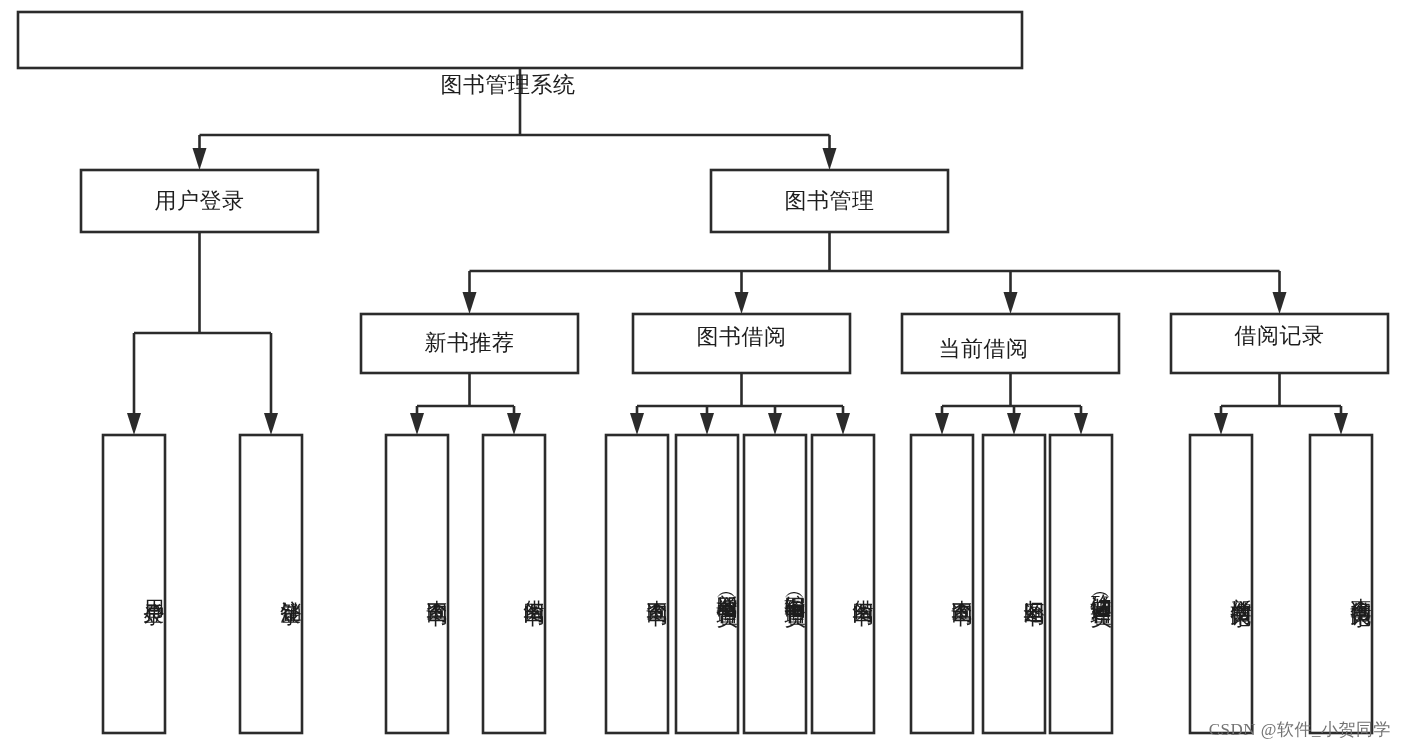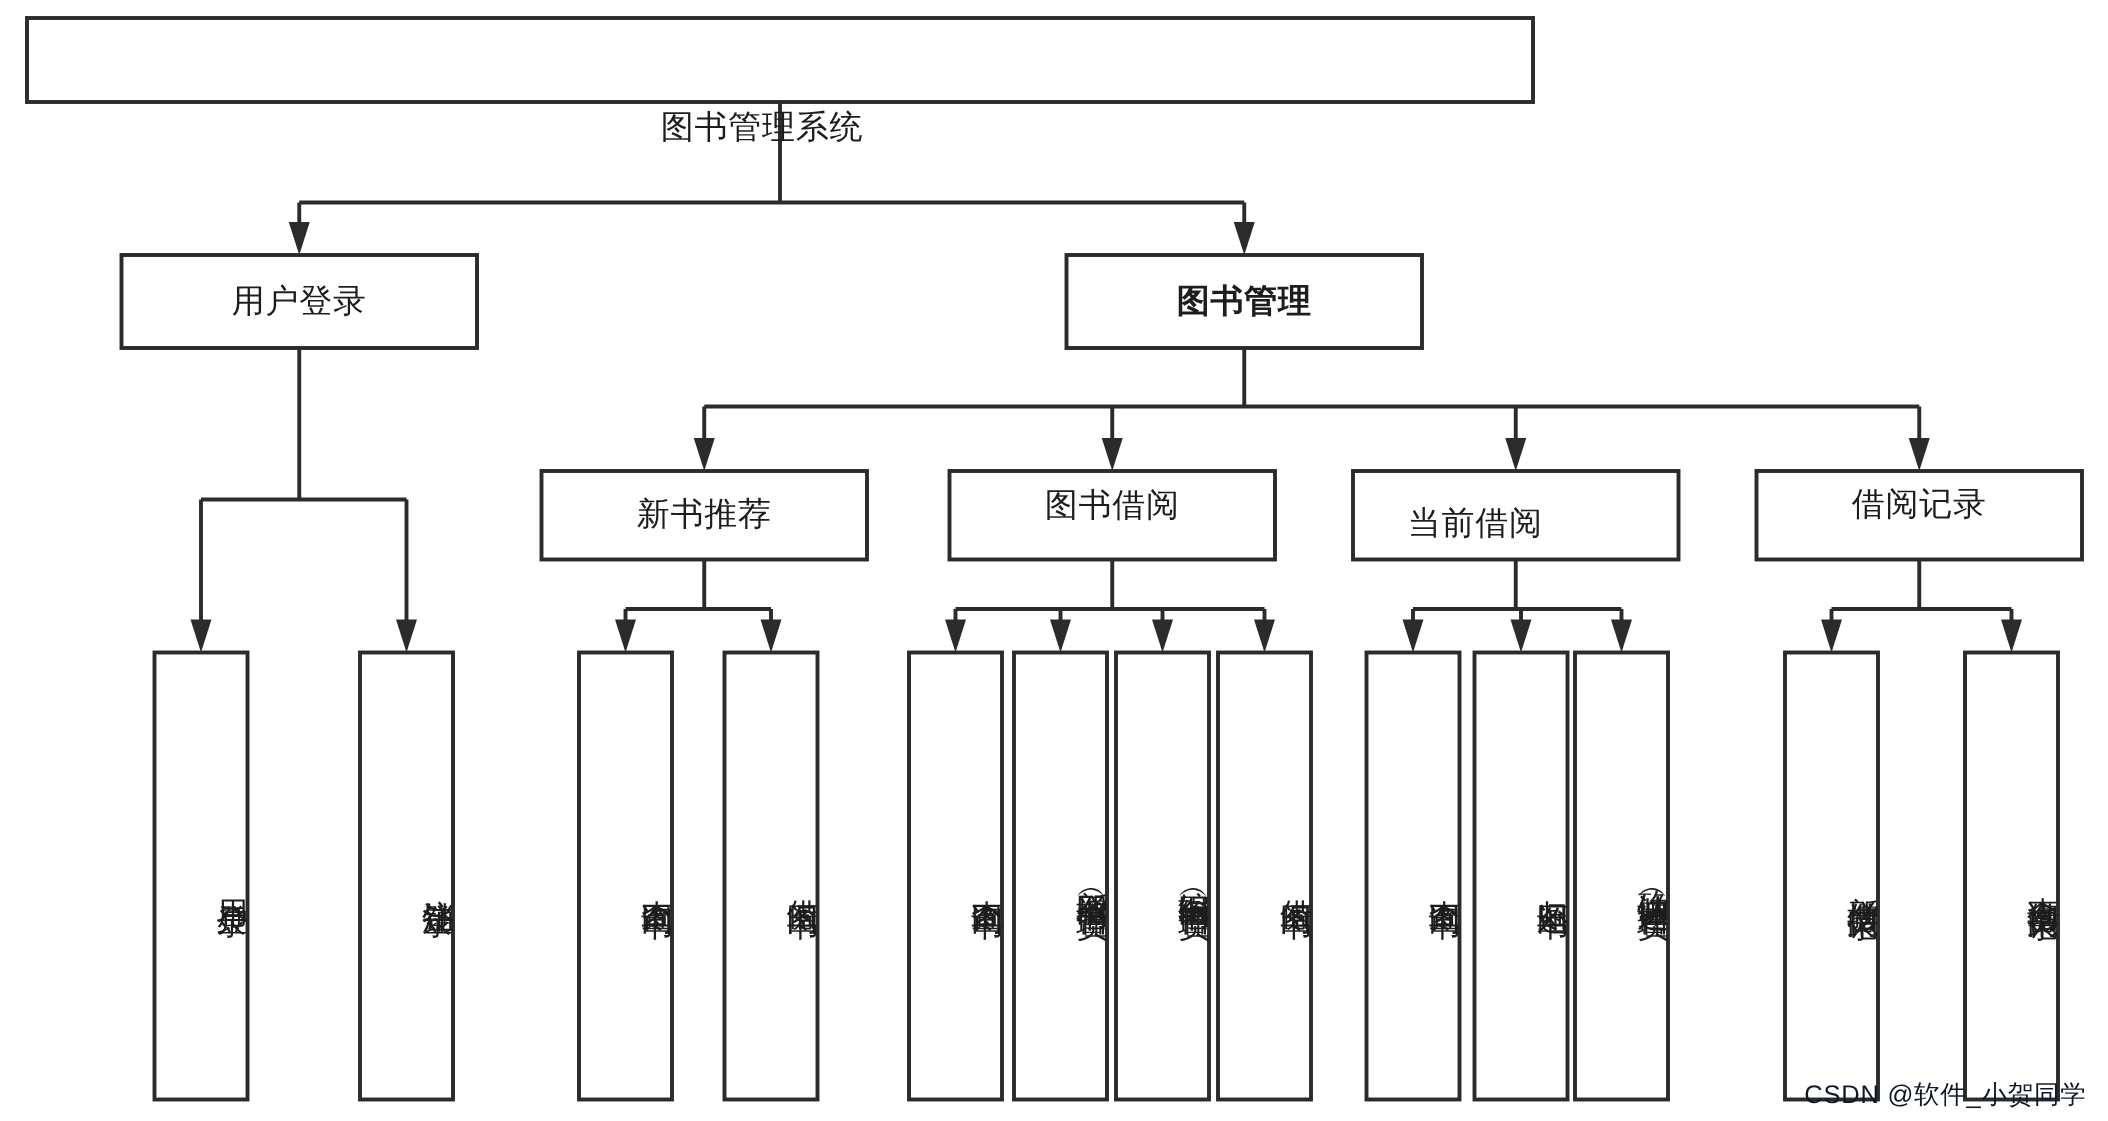--- a/index.html
+++ b/index.html
@@ -68,22 +68,22 @@
   }
   .node-label.vert.tall {
     align-items: flex-start;
     padding-top: 4px;
   }
   .watermark {
     position: absolute;
     right: 14px;
     bottom: 6px;
     font-size: 17px;
-    color: #0f172a;
-    font-family: Liberation Sans, sans-serif;
+    color: #737373;
+    font-family: Liberation Serif, serif;
     white-space: nowrap;
     letter-spacing: 0.5px;
   }
 </style>
 </head>
 <body>
 
 <div id="diagram-root">
 
   <svg id="diagram-svg" viewBox="0 0 1405 747">
@@ -161,21 +161,21 @@
         <rect x="983" y="435" width="62" height="298" class="node-box"></rect>
         <rect x="1050" y="435" width="62" height="298" class="node-box"></rect>
         <rect x="1190" y="435" width="62" height="298" class="node-box"></rect>
         <rect x="1310" y="435" width="62" height="298" class="node-box"></rect>
       </g>
   </svg>
 
   <div id="label-layer">
       <div class="node-label horiz" style="left: 18px; top: 12px; width: 980px; height: 56px; margin-top: 45px;">图书管理系统</div>
       <div class="node-label horiz" style="left: 81px; top: 170px; width: 237px; height: 62px;">用户登录</div>
-      <div class="node-label horiz" style="left: 711px; top: 170px; width: 237px; height: 62px; font-weight: bold;">图书管理</div>
+      <div class="node-label horiz" style="left: 711px; top: 170px; width: 237px; height: 62px;">图书管理</div>
       <div class="node-label horiz" style="left: 361px; top: 314px; width: 217px; height: 59px;">新书推荐</div>
       <div class="node-label horiz" style="left: 633px; top: 314px; width: 217px; height: 46px;">图书借阅</div>
       <div class="node-label horiz" style="left: 852px; top: 314px; width: 217px; height: 70px; padding-left: 46px;">当前借阅</div>
       <div class="node-label horiz" style="left: 1171px; top: 314px; width: 217px; height: 45px;">借阅记录</div>
       <div class="node-label vert" style="left: 103px; top: 435px; width: 62px; height: 298px;">用户登录</div>
       <div class="node-label vert" style="left: 240px; top: 435px; width: 62px; height: 298px;">注销登录</div>
       <div class="node-label vert" style="left: 386px; top: 435px; width: 62px; height: 298px;">查询图书</div>
       <div class="node-label vert" style="left: 483px; top: 435px; width: 62px; height: 298px;">借阅图书</div>
       <div class="node-label vert" style="left: 606px; top: 435px; width: 62px; height: 298px;">查询图书</div>
       <div class="node-label vert tall" style="left: 676px; top: 435px; width: 62px; height: 298px;">新增图书（管理员）</div>

